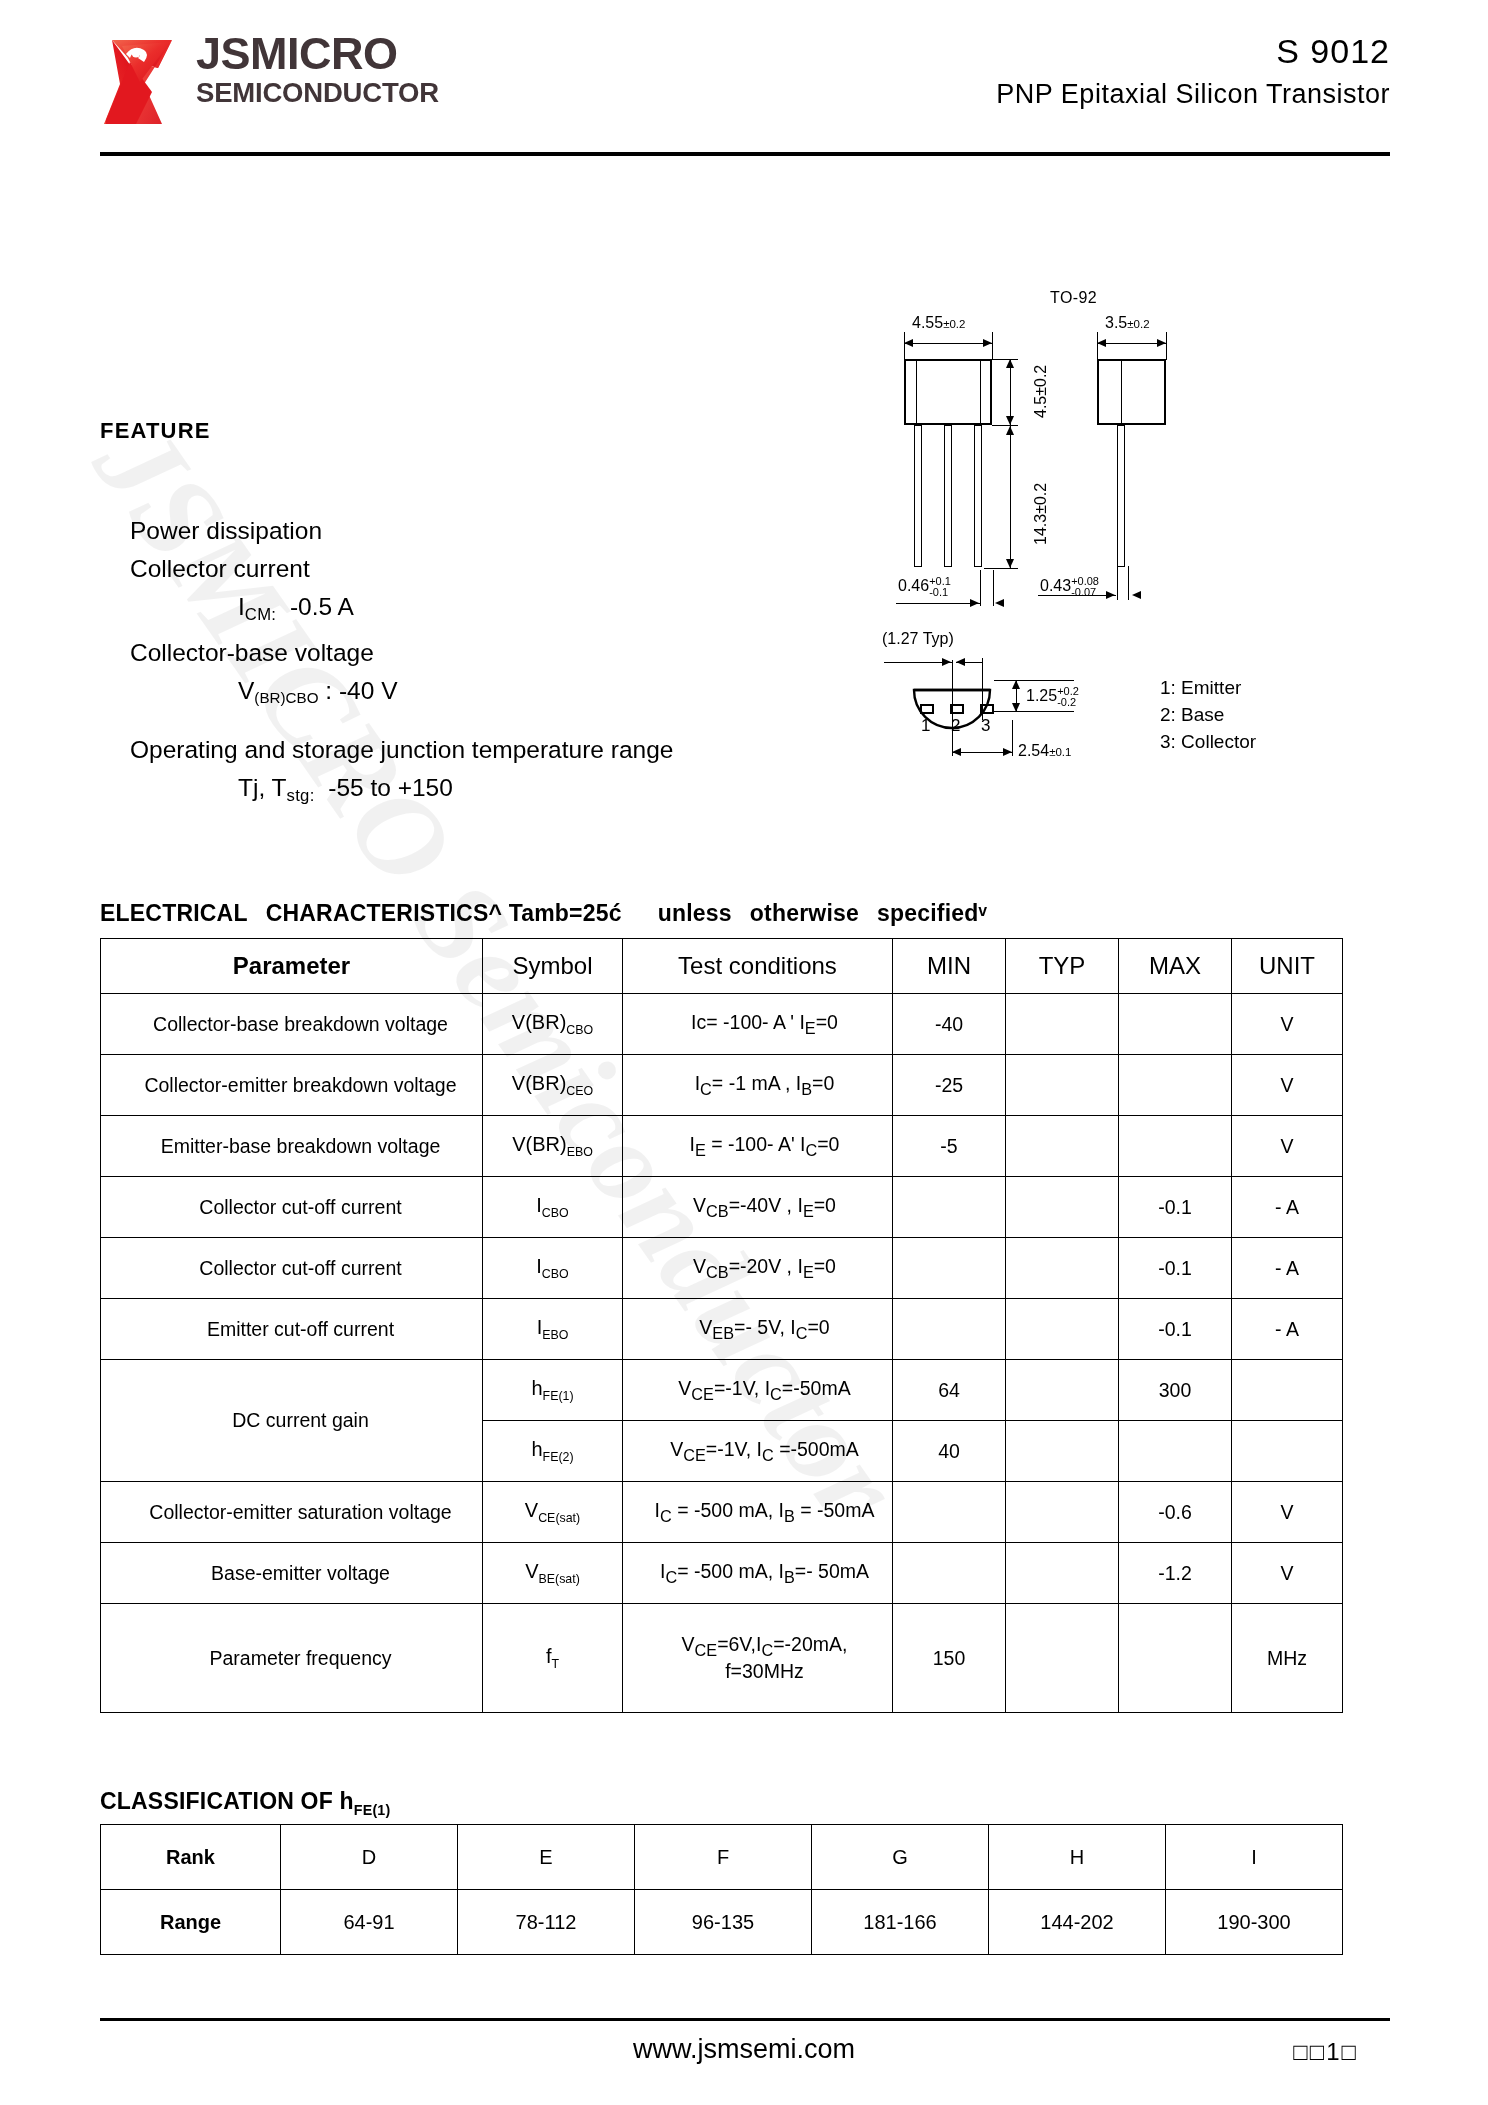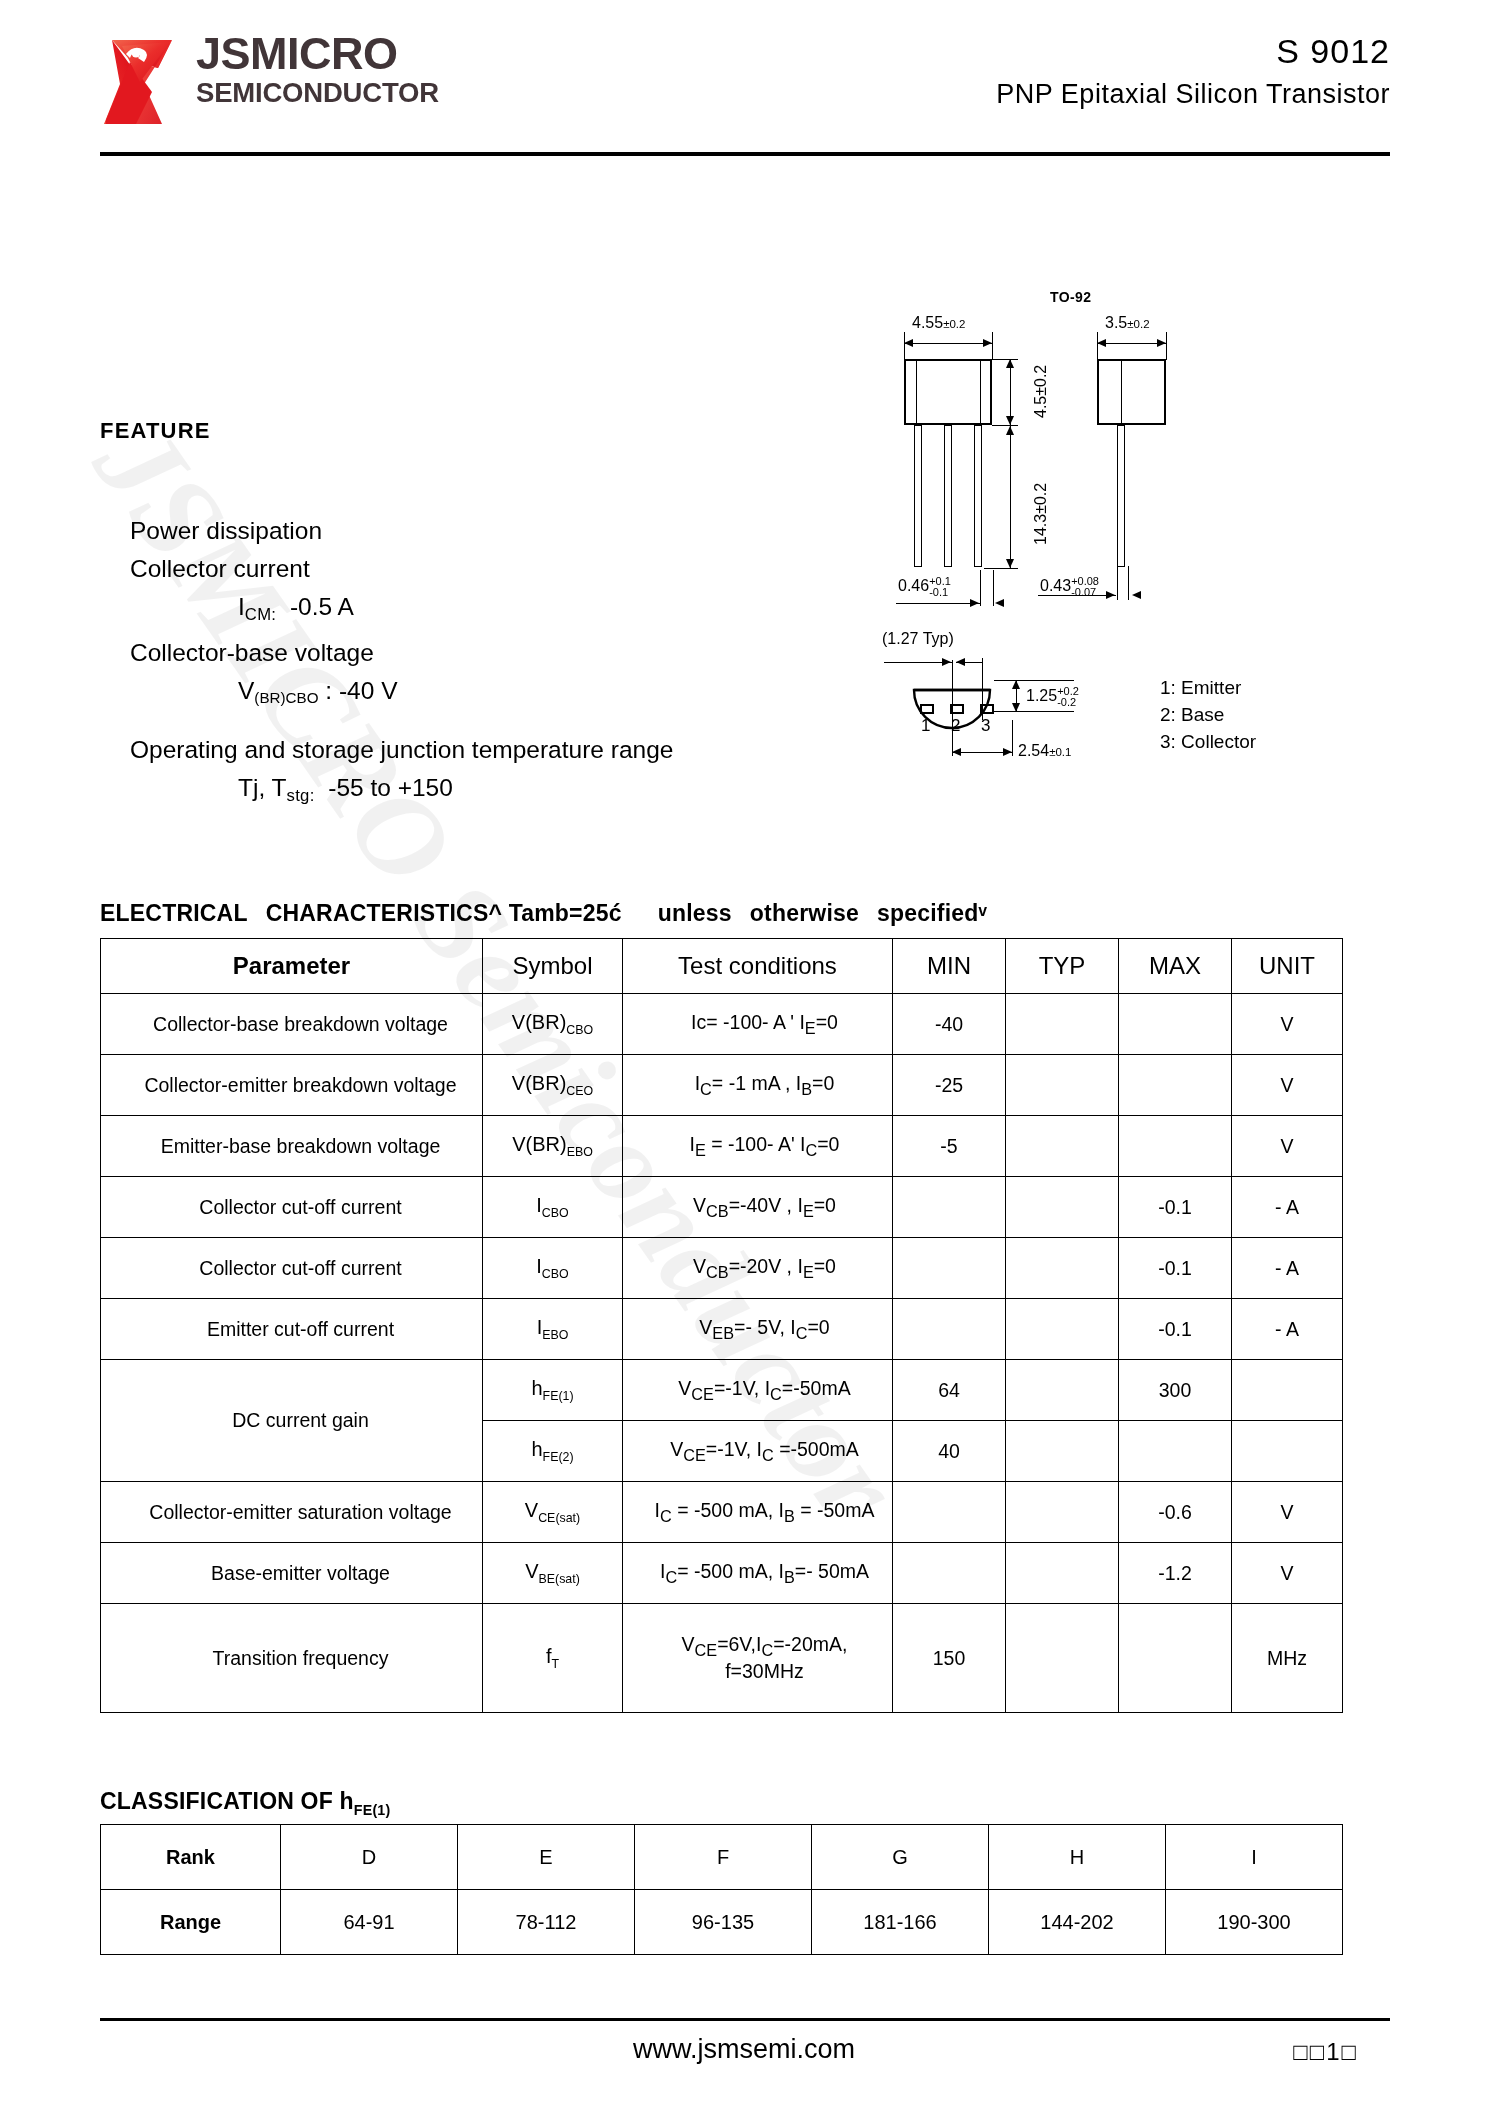--- a/index.html
+++ b/index.html
@@ -117,22 +117,22 @@
     position: absolute;
     left: 900px;
     top: 290px;
     width: 460px;
     height: 580px;
   }
   .pkg-title {
     position: absolute;
     left: 150px;
     top: -1px;
-    font-size: 14px;
-    font-weight: bold;
+    font-size: 16px;
+    font-weight: normal;
     letter-spacing: 0.4px;
   }
   .dim-txt {
     position: absolute;
     font-size: 16px;
     white-space: nowrap;
   }
   .dim-txt .tol {
     font-size: 11.5px;
   }
@@ -583,21 +583,21 @@
         <tr>
           <td class="pname">Base-emitter voltage</td>
           <td><span class="symb">V<sub>BE(sat)</sub></span></td>
           <td class="tc">I<sub>C</sub>= -500 mA, I<sub>B</sub>=- 50mA</td>
           <td></td>
           <td></td>
           <td>-1.2</td>
           <td>V</td>
         </tr>
         <tr>
-          <td class="pname">Transition frequency</td>
+          <td class="pname">Parameter frequency</td>
           <td><span class="symb">f<sub>T</sub></span></td>
           <td class="tc" style="height: 108px;">V<sub>CE</sub>=6V,I<sub>C</sub>=-20mA,<br>f=30MHz</td>
           <td style="height: 108px;">150</td>
           <td style="height: 108px;"></td>
           <td style="height: 108px;"></td>
           <td style="height: 108px;">MHz</td>
         </tr>
       </tbody>
   </table>
 

